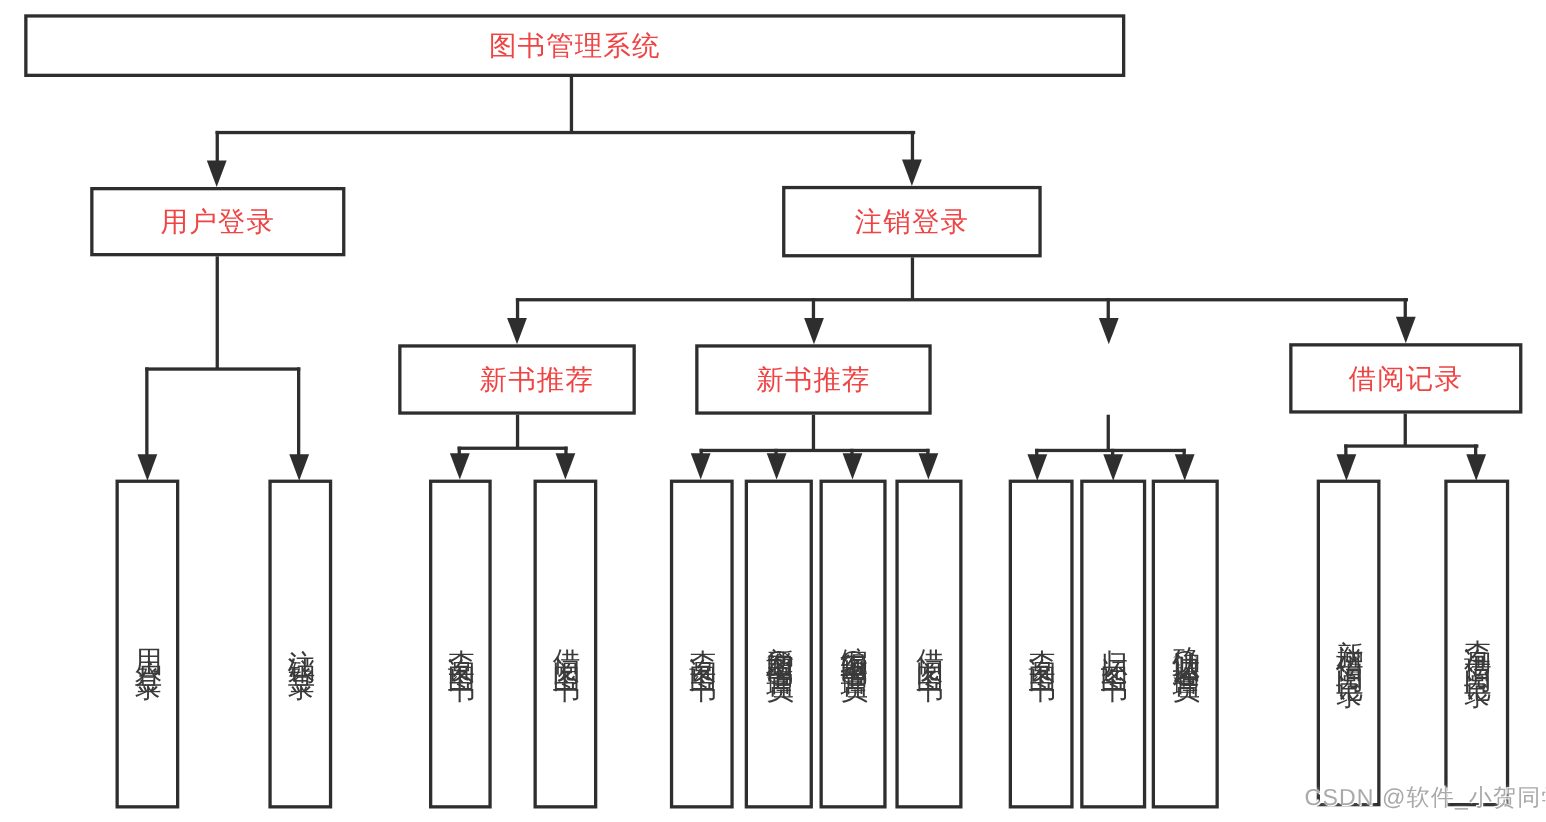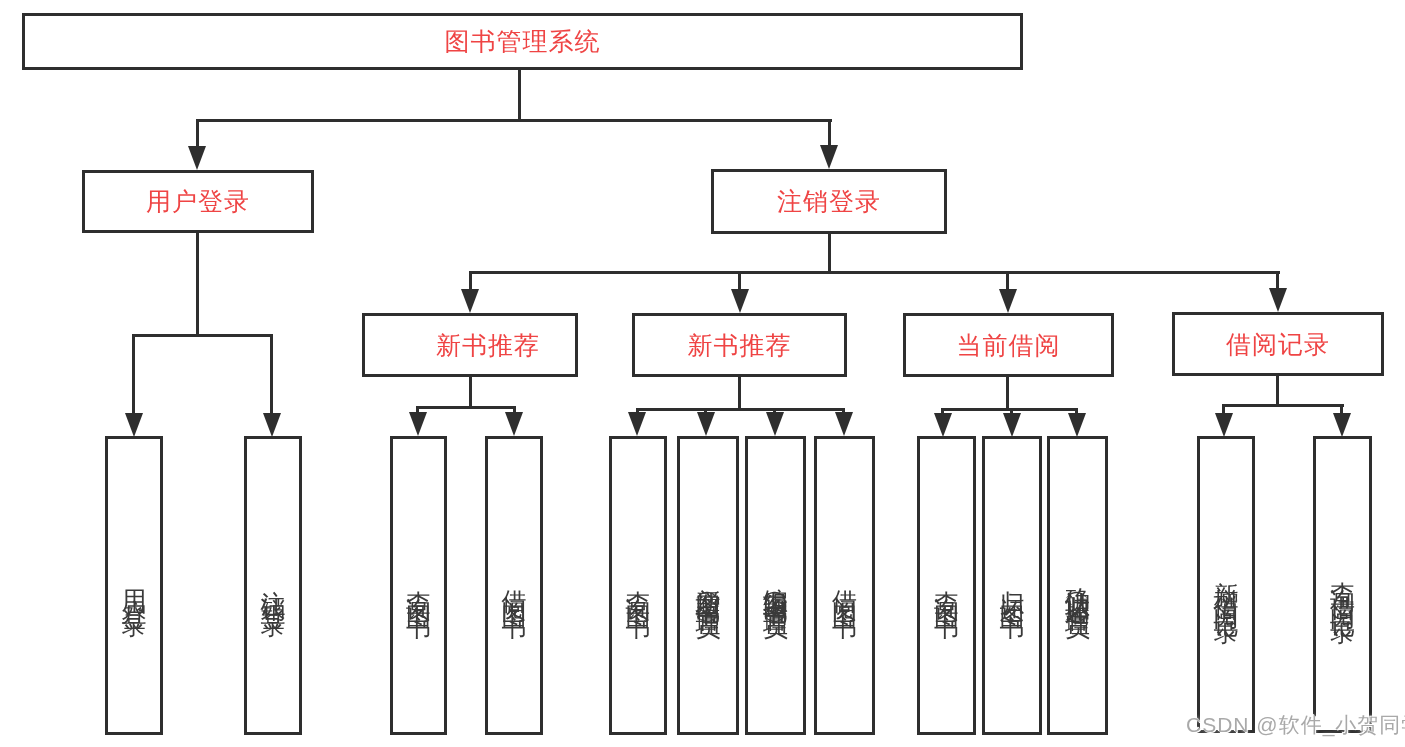--- a/index.html
+++ b/index.html
@@ -70,23 +70,20 @@
   </div>
   <div class="hbox" style="left:711px;top:169px;width:236px;height:65px;">
     <span>注销登录</span>
   </div>
 
   <div class="hbox" style="left:362px;top:313px;width:216px;height:64px;padding-left:36px;">
     <span>新书推荐</span>
   </div>
   <div class="hbox" style="left:632px;top:313px;width:215px;height:64px;">
     <span>新书推荐</span>
-  </div>
-  <div class="hbox" style="left:903px;top:313px;width:211px;height:64px;">
-    <span>当前借阅</span>
   </div>
   <div class="hbox" style="left:1172px;top:312px;width:212px;height:64px;">
     <span>借阅记录</span>
   </div>
 
   <div class="vbox" style="left:105px;width:58px;">
     <span class="vtext">用户登录</span>
   </div>
   <div class="vbox" style="left:244px;width:58px;">
     <span class="vtext">注销登录</span>

